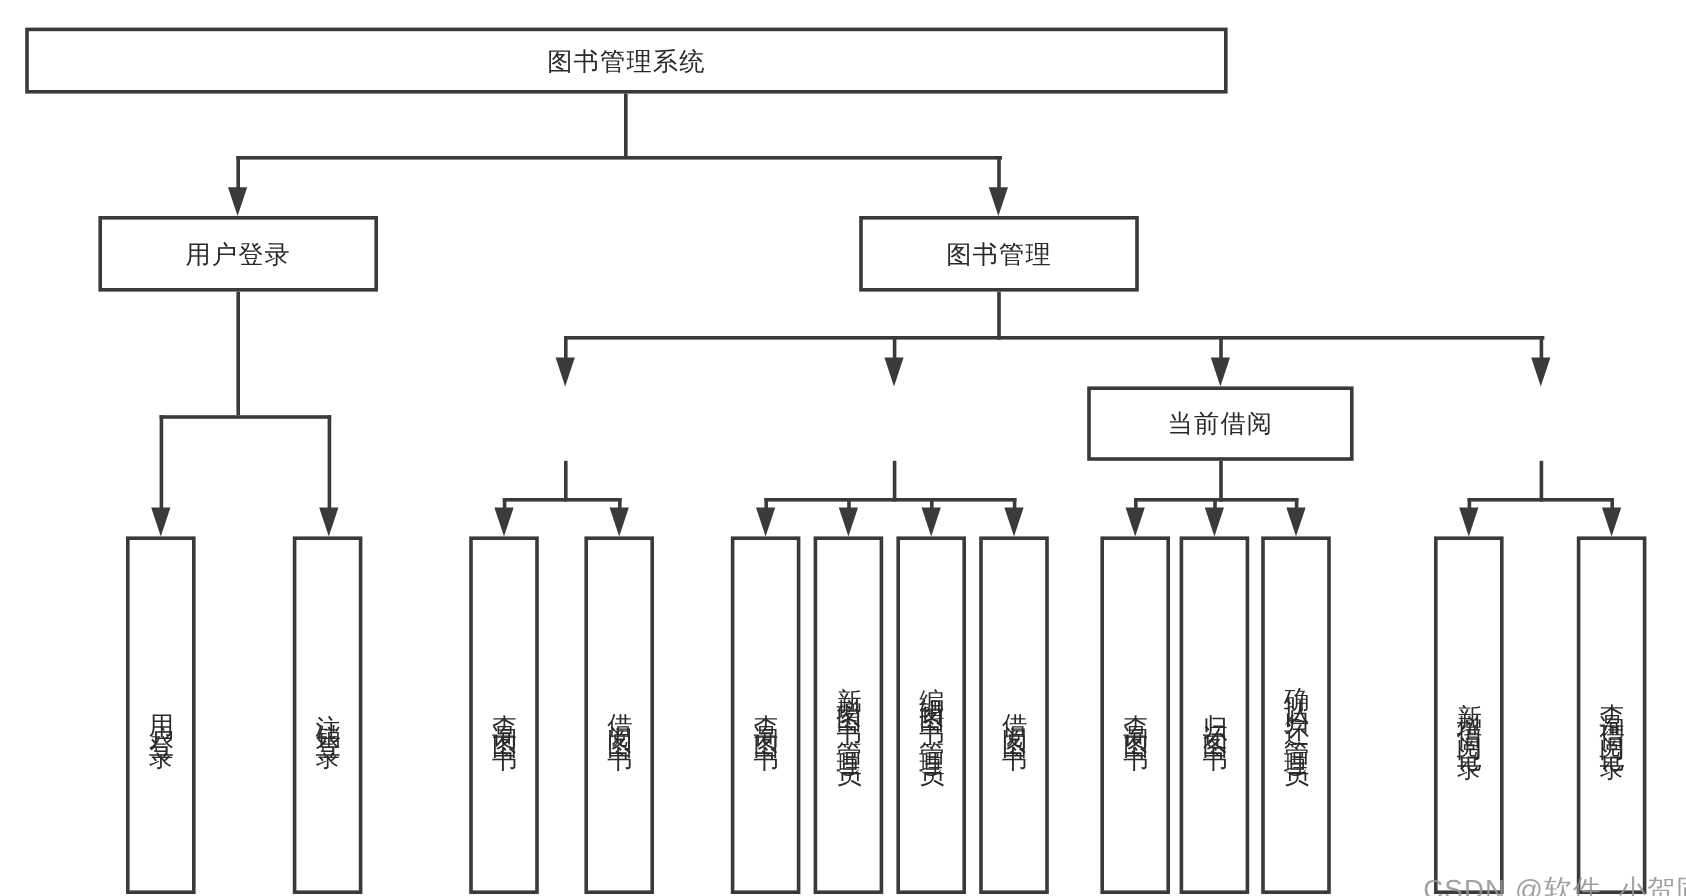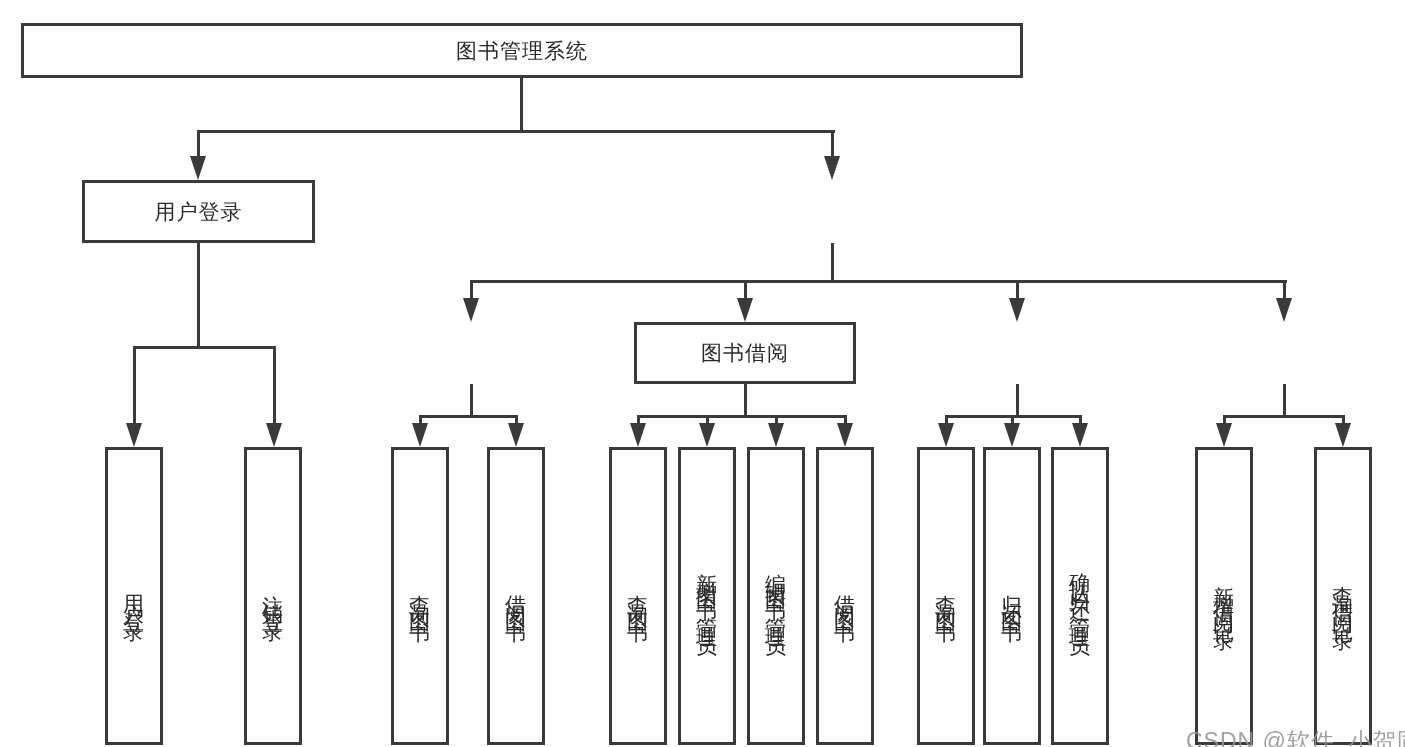--- a/index.html
+++ b/index.html
@@ -41,41 +41,44 @@
   <div class="vl" style="left:520px;top:68px;height:52px"></div>
   <div class="hl" style="left:197px;top:120px;width:638px"></div>
   <div class="vl" style="left:197px;top:120px;height:28px"></div>
   <div class="ar" style="left:190px;top:146px"></div>
   <div class="vl" style="left:831px;top:120px;height:28px"></div>
   <div class="ar" style="left:824px;top:146px"></div>
 
   <div class="box" style="left:82px;top:170px;width:233px;height:63px">
     <span>用户登录</span>
   </div>
+  <div class="box" style="left:716px;top:170px;width:233px;height:63px">
+    <span>图书管理</span>
+  </div>
 
   <div class="vl" style="left:197px;top:233px;height:103px"></div>
   <div class="hl" style="left:133px;top:336px;width:143px"></div>
   <div class="vl" style="left:133px;top:336px;height:79px"></div>
   <div class="ar" style="left:126px;top:413px"></div>
   <div class="vl" style="left:273px;top:336px;height:79px"></div>
   <div class="ar" style="left:266px;top:413px"></div>
 
   <div class="vl" style="left:831px;top:233px;height:40px"></div>
   <div class="hl" style="left:470px;top:270px;width:817px"></div>
   <div class="vl" style="left:470px;top:270px;height:20px"></div>
   <div class="ar" style="left:463px;top:288px"></div>
   <div class="vl" style="left:744px;top:270px;height:20px"></div>
   <div class="ar" style="left:737px;top:288px"></div>
   <div class="vl" style="left:1016px;top:270px;height:20px"></div>
   <div class="ar" style="left:1009px;top:288px"></div>
   <div class="vl" style="left:1283px;top:270px;height:20px"></div>
   <div class="ar" style="left:1276px;top:288px"></div>
 
-  <div class="box" style="left:634px;top:312px;width:222px;height:62px">
-    <span>图书借阅</span>
+  <div class="box" style="left:906px;top:312px;width:222px;height:62px">
+    <span>当前借阅</span>
   </div>
 
   <div class="vl" style="left:470px;top:374px;height:34px"></div>
   <div class="hl" style="left:419px;top:405px;width:99px"></div>
   <div class="vl" style="left:419px;top:405px;height:12px"></div>
   <div class="ar" style="left:412px;top:413px"></div>
   <div class="vl" style="left:515px;top:405px;height:12px"></div>
   <div class="ar" style="left:508px;top:413px"></div>
 
   <div class="vl" style="left:744px;top:374px;height:34px"></div>

